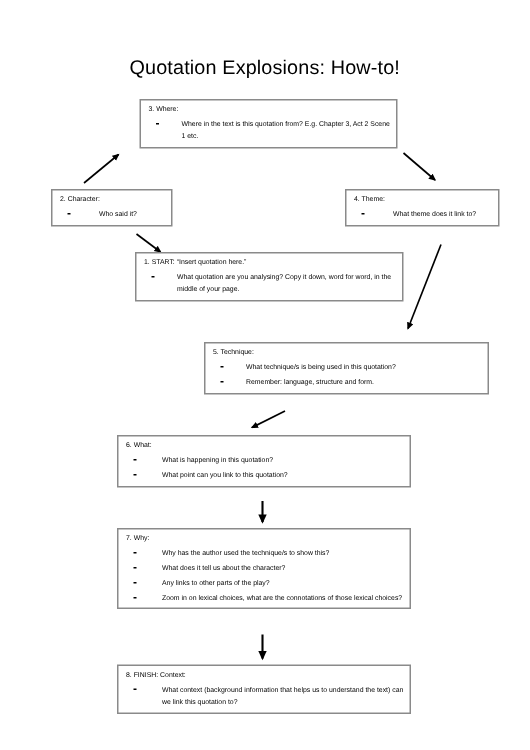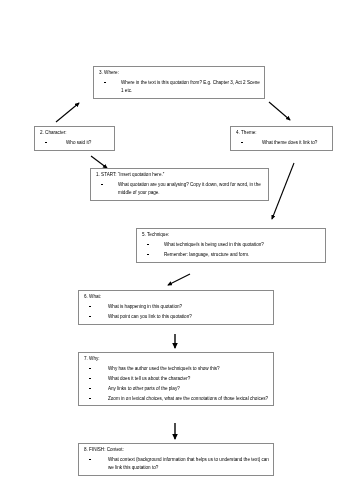--- a/index.html
+++ b/index.html
@@ -86,20 +86,21 @@
   #node-4 .bullets li { padding-left: 26px; }
   #node-6 .bullets li,
   #node-7 .bullets li,
   #node-8 .bullets li { padding-left: 24px; }
 </style>
 </head>
 <body>
 
 <div id="page">
 
+  <h1 class="page-title">Quotation Explosions: How-to!</h1>
 
   <svg id="arrow-layer" viewBox="0 0 353 500" width="353" height="500">
     <defs>
       <marker id="ah" markerWidth="5" markerHeight="5" refX="3.6" refY="2" orient="auto">
         <path d="M0,0 L4.4,2 L0,4 z" fill="#000000"></path>
       </marker>
     </defs>
     <line x1="56" y1="122" x2="79" y2="103" stroke="#000000" stroke-width="1.1" marker-end="url(#ah)"></line>
     <line x1="269" y1="102" x2="290" y2="120" stroke="#000000" stroke-width="1.1" marker-end="url(#ah)"></line>
     <line x1="91" y1="156" x2="107" y2="168" stroke="#000000" stroke-width="1.1" marker-end="url(#ah)"></line>

